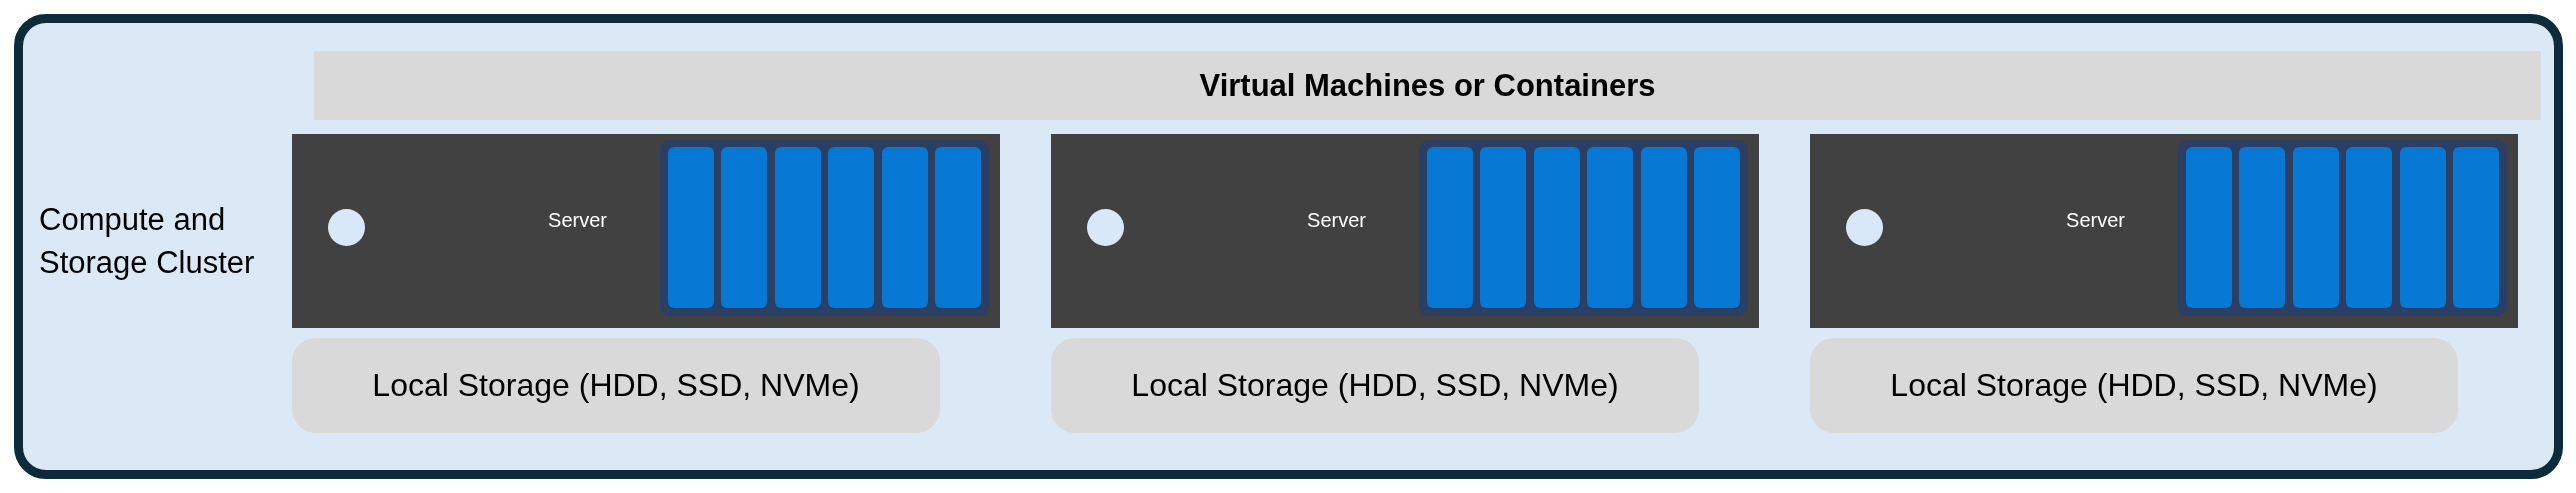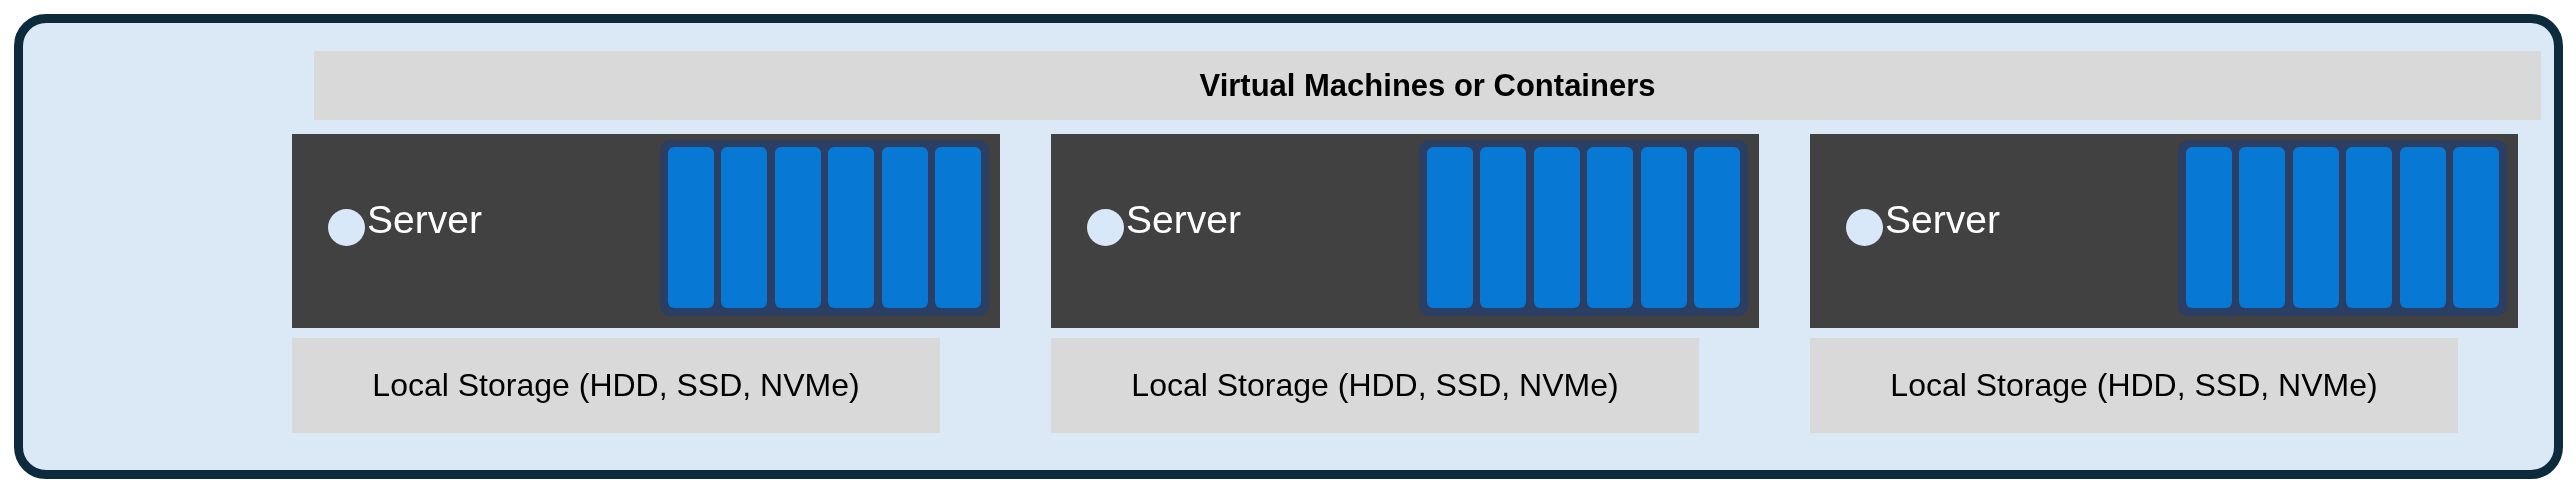--- a/index.html
+++ b/index.html
@@ -58,22 +58,22 @@
     position: absolute;
     left: 36px; top: 75px;
     width: 37px; height: 37px;
     border-radius: 50%;
     background: var(--indicator-fill, #d9e8f8);
   }
   .server-label {
     position: absolute;
     left: 75px; top: 70px;
     width: 240px;
-    text-align: left;
-    font-size: 39px;
+    text-align: right;
+    font-size: 20px;
     line-height: 32px;
     color: var(--server-text, #ffffff);
   }
   .disk-group {
     position: absolute;
     left: 368px; top: 5.5px;
     width: 329px; height: 176px;
     box-sizing: border-box;
     background: var(--disk-border, #2b3e63);
     border-radius: 11px;
@@ -88,29 +88,34 @@
   }
   .storage-bar {
     position: absolute;
     left: 0; top: 338px;
     width: 648px; height: 95px;
     background: var(--band-fill, #d9d9d9);
     display: flex; align-items: center; justify-content: center;
     font-size: 32px;
     color: var(--label-text, #000000);
     white-space: nowrap;
+    border-radius: 24px;
   }
 </style>
 </head>
 <body>
 
 <div class="stage">
 
   <div class="cluster-frame"></div>
 
+  <div class="cluster-label">
+    <div>Compute and</div>
+    <div>Storage Cluster</div>
+  </div>
 
   <div class="vm-header-band">
     <span>Virtual Machines or Containers</span>
   </div>
 
   <div class="server-column col-0">
     <div class="server-chassis">
       <div class="server-indicator"></div>
       <div class="server-label">Server</div>
       <div class="disk-group">

